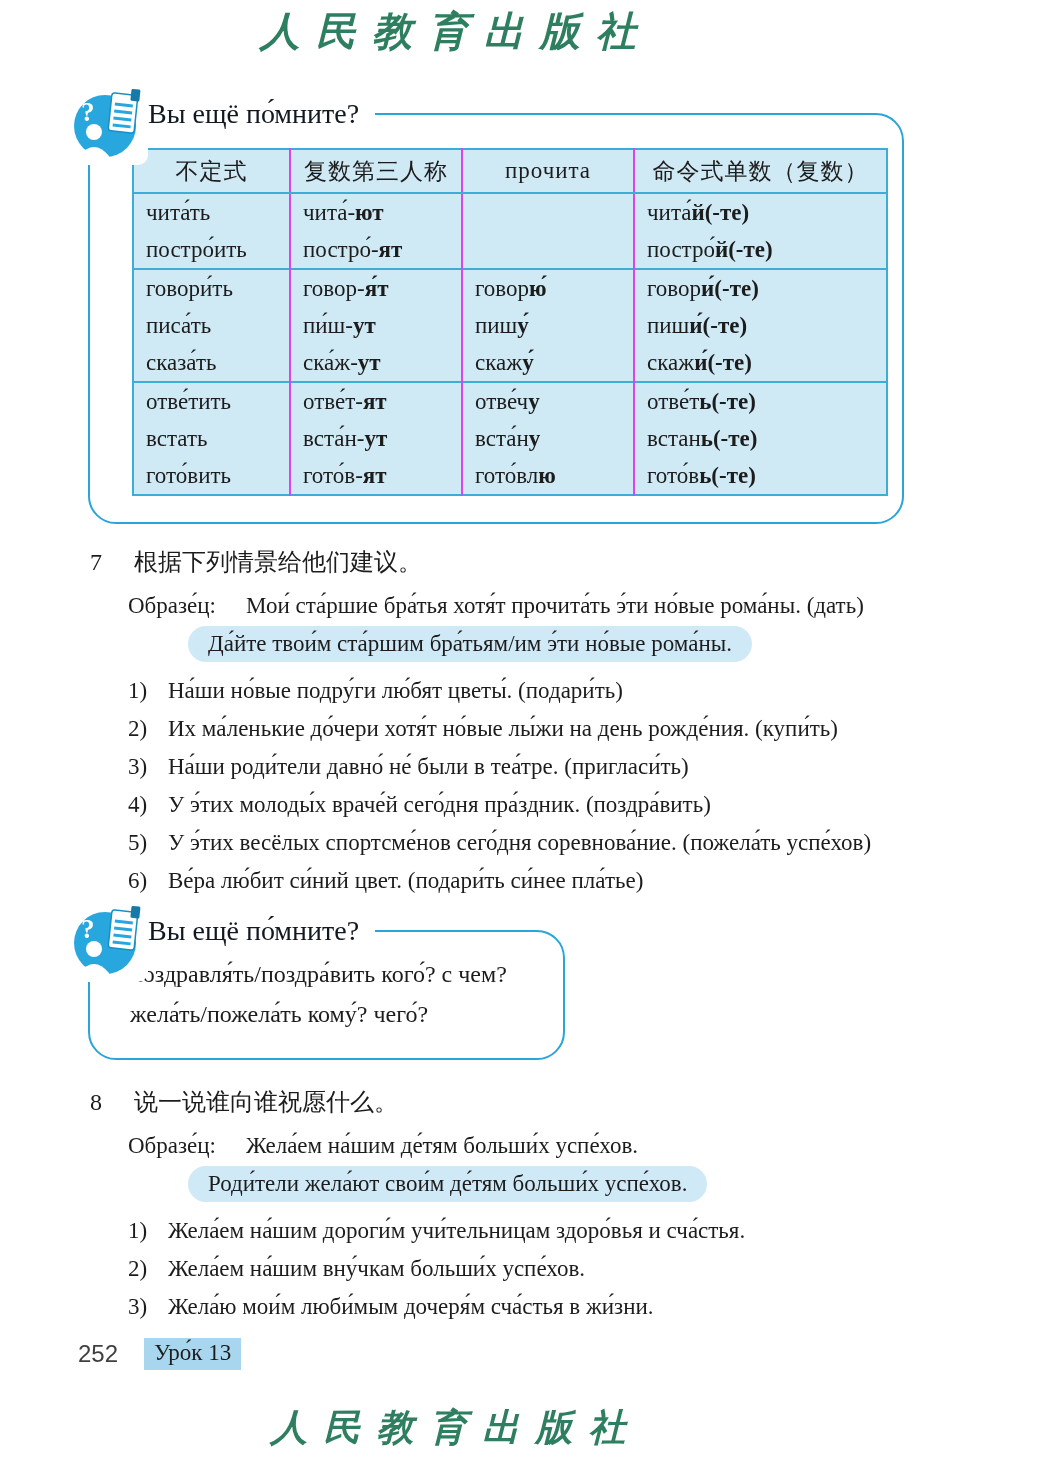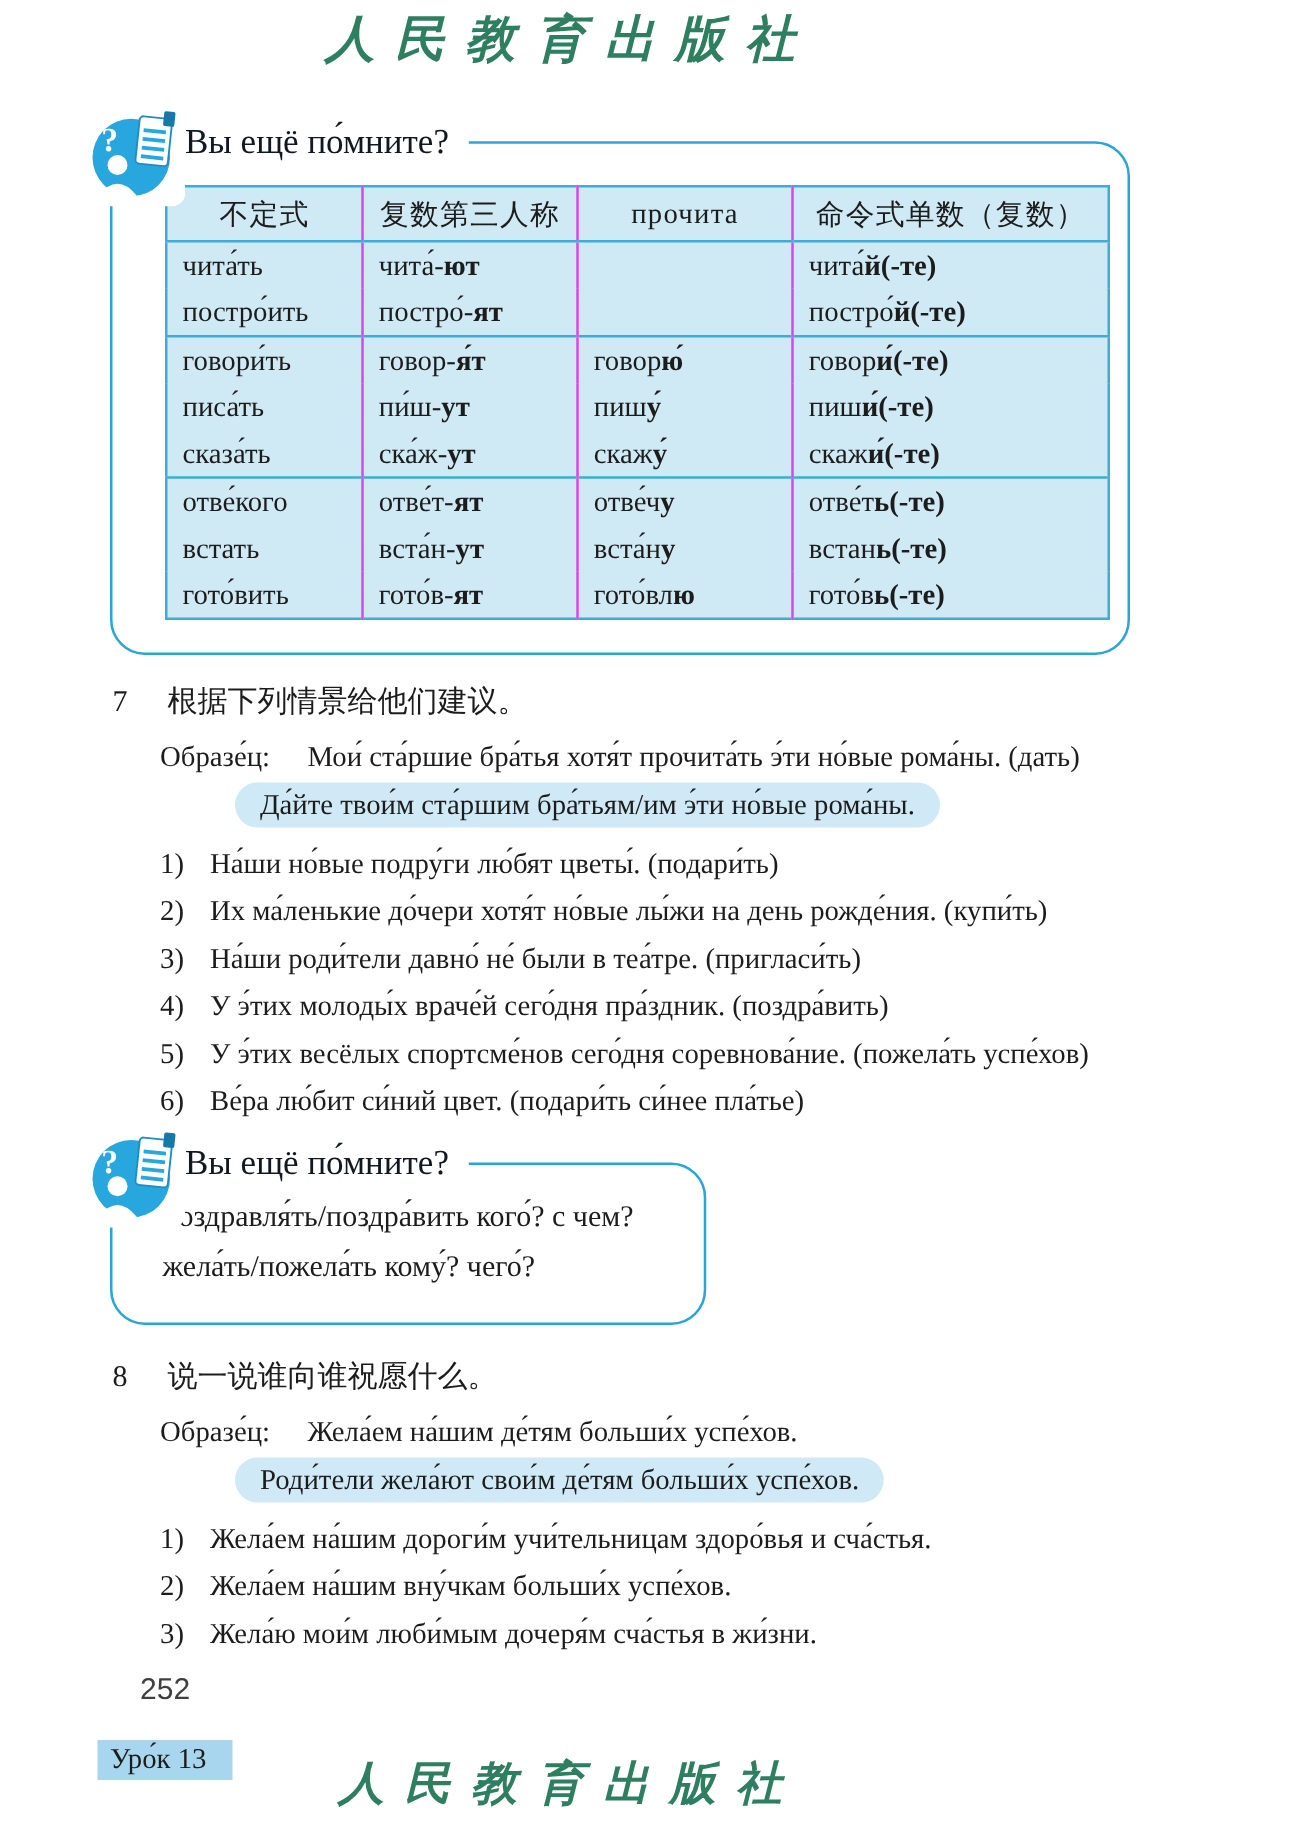--- a/index.html
+++ b/index.html
@@ -69,23 +69,23 @@
     padding:5px 20px; font-size:23px;
   }
   .items { margin:10px 0 0 38px; }
   .item { display:flex; line-height:38px; font-size:23px; }
   .item-num { width:40px; flex:none; }
 
   
   .box2-content { padding:22px 0 0 40px; font-size:24px; line-height:40px; }
 
   
-  .footer { position:absolute; left:78px; top:1338px; display:flex; align-items:center; gap:26px;flex-direction:column; }
+  .footer { position:absolute; left:78px; top:1338px; display:flex; align-items:center; gap:26px; }
   .page-num { font-family:"Liberation Sans","DejaVu Sans",sans-serif; font-size:24px; color:#3f3f3f; }
-  .lesson-tag { font-size:23px; background:#a9d6ef; padding:2px 21px 4px 10px; }
+  .lesson-tag { font-size:23px; background:#a9d6ef; padding:2px 10px 4px 10px; }
 </style>
 </head>
 <body>
 
 <div class="pub-logo top">人民教育出版社</div>
 
 <div class="remember-box box1">
   <div class="box-icon">
     <svg width="80" height="82" viewBox="0 0 80 82">
       <circle cx="37" cy="43" r="31" fill="#27a7dd"></circle>
@@ -142,21 +142,21 @@
       <td><span>пиш</span><b>у́</b></td>
       <td><span>пиш</span><b>и́(-те)</b></td>
     </tr>
     <tr>
       <td>сказа́ть</td>
       <td><span>ска́ж-</span><b>ут</b></td>
       <td><span>скаж</span><b>у́</b></td>
       <td><span>скаж</span><b>и́(-те)</b></td>
     </tr>
     <tr class="group-start">
-      <td>отве́кого</td>
+      <td>отве́тить</td>
       <td><span>отве́т-</span><b>ят</b></td>
       <td><span>отве́ч</span><b>у</b></td>
       <td><span>отве́т</span><b>ь(-те)</b></td>
     </tr>
     <tr>
       <td>встать</td>
       <td><span>вста́н-</span><b>ут</b></td>
       <td><span>вста́н</span><b>у</b></td>
       <td><span>встан</span><b>ь(-те)</b></td>
     </tr>

